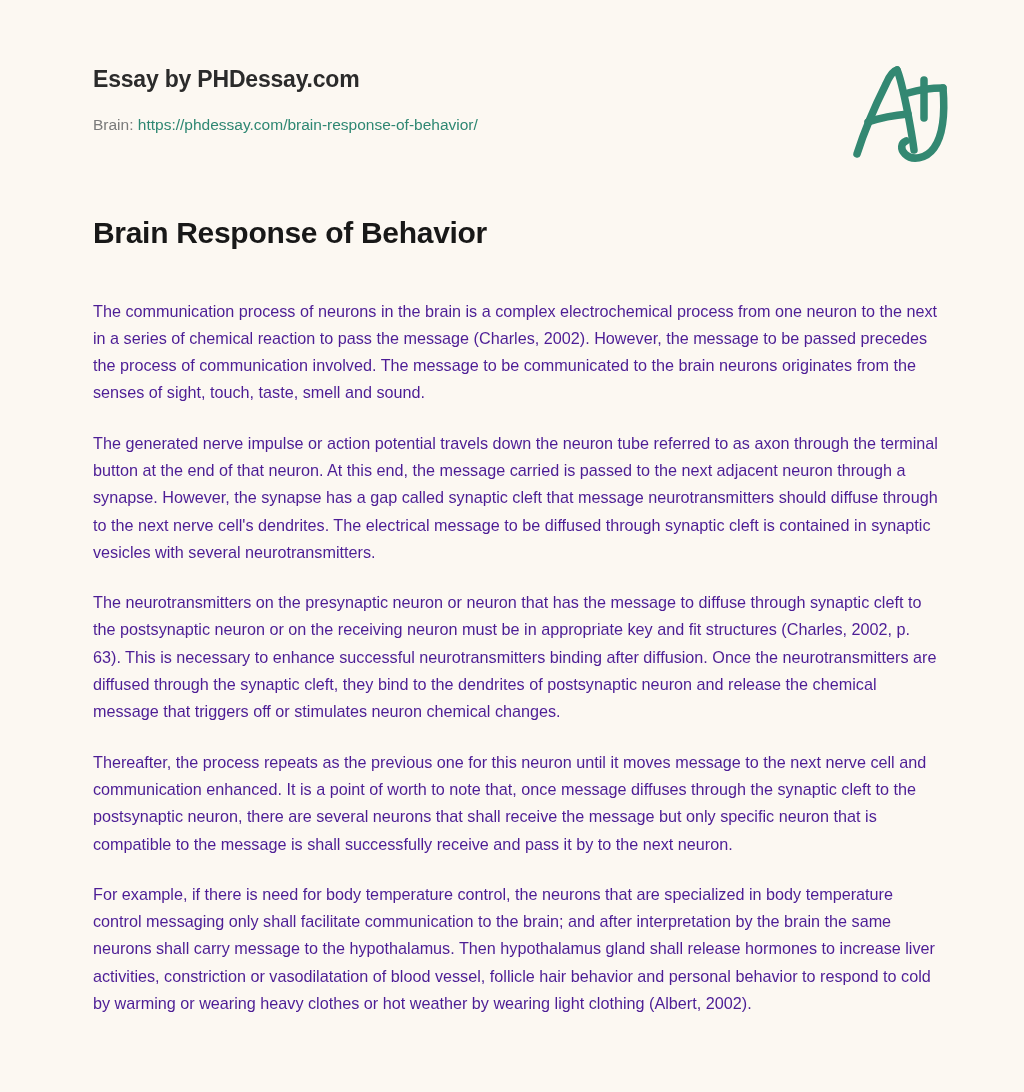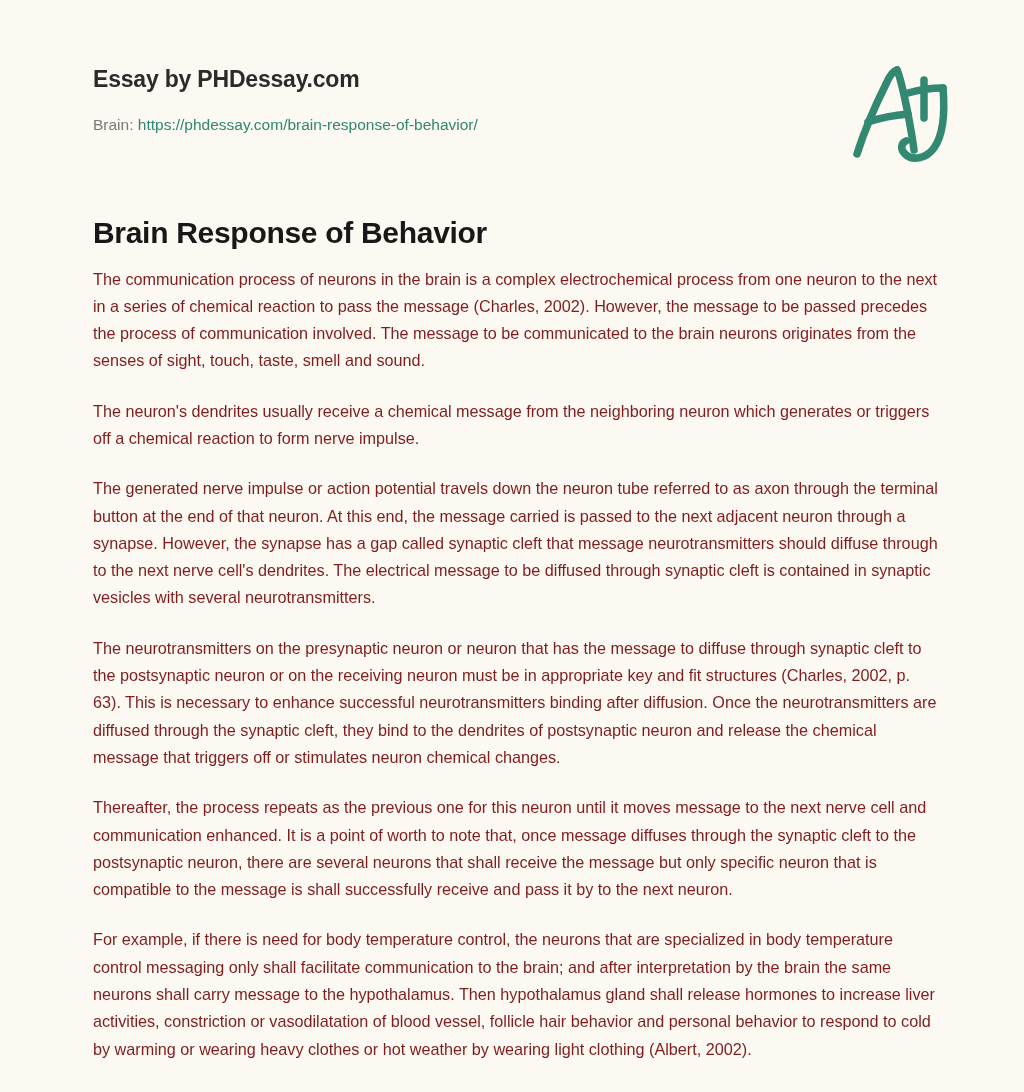--- a/index.html
+++ b/index.html
@@ -75,33 +75,33 @@
 
   
   .article {
     position: absolute;
     left: 93px;
     top: 214px;
     width: 845px;
   }
 
   .article-title {
-    margin: 0 0 14px 0;
+    margin: 0 0 46px 0;
     font-size: 30px;
     font-weight: bold;
     color: #181818;
     letter-spacing: -0.3px;
     line-height: 1.25;
   }
 
   .article-body p {
     margin: 13px 0 23px 0;
     font-size: 16.2px;
     line-height: 27.3px;
-    color: #7f1d1d;
+    color: #4c1d95;
     text-align: left;
   }
   .article-body p:last-child {
     margin-bottom: 0;
   }
 </style>
 </head>
 <body>
 
 <div class="page">
@@ -130,21 +130,20 @@
 
         <path d="M99 30 C 101 54, 100 76, 90 90 C 82 101, 68 103, 61 96 C 56 91, 57 85, 62 83"></path>
       </g>
     </svg>
   </div>
 
   <div class="article">
     <h1 class="article-title">Brain Response of Behavior</h1>
     <div class="article-body">
       <p>The communication process of neurons in the brain is a complex electrochemical process from one neuron to the next in a series of chemical reaction to pass the message (Charles, 2002). However, the message to be passed precedes the process of communication involved. The message to be communicated to the brain neurons originates from the senses of sight, touch, taste, smell and sound.</p>
-      <p>The neuron's dendrites usually receive a chemical message from the neighboring neuron which generates or triggers off a chemical reaction to form nerve impulse.</p>
       <p>The generated nerve impulse or action potential travels down the neuron tube referred to as axon through the terminal button at the end of that neuron. At this end, the message carried is passed to the next adjacent neuron through a synapse. However, the synapse has a gap called synaptic cleft that message neurotransmitters should diffuse through to the next nerve cell's dendrites. The electrical message to be diffused through synaptic cleft is contained in synaptic vesicles with several neurotransmitters.</p>
       <p>The neurotransmitters on the presynaptic neuron or neuron that has the message to diffuse through synaptic cleft to the postsynaptic neuron or on the receiving neuron must be in appropriate key and fit structures (Charles, 2002, p. 63). This is necessary to enhance successful neurotransmitters binding after diffusion. Once the neurotransmitters are diffused through the synaptic cleft, they bind to the dendrites of postsynaptic neuron and release the chemical message that triggers off or stimulates neuron chemical changes.</p>
       <p>Thereafter, the process repeats as the previous one for this neuron until it moves message to the next nerve cell and communication enhanced. It is a point of worth to note that, once message diffuses through the synaptic cleft to the postsynaptic neuron, there are several neurons that shall receive the message but only specific neuron that is compatible to the message is shall successfully receive and pass it by to the next neuron.</p>
       <p>For example, if there is need for body temperature control, the neurons that are specialized in body temperature control messaging only shall facilitate communication to the brain; and after interpretation by the brain the same neurons shall carry message to the hypothalamus. Then hypothalamus gland shall release hormones to increase liver activities, constriction or vasodilatation of blood vessel, follicle hair behavior and personal behavior to respond to cold by warming or wearing heavy clothes or hot weather by wearing light clothing (Albert, 2002).</p>
 
     </div>
   </div>
 
 </div>
 

